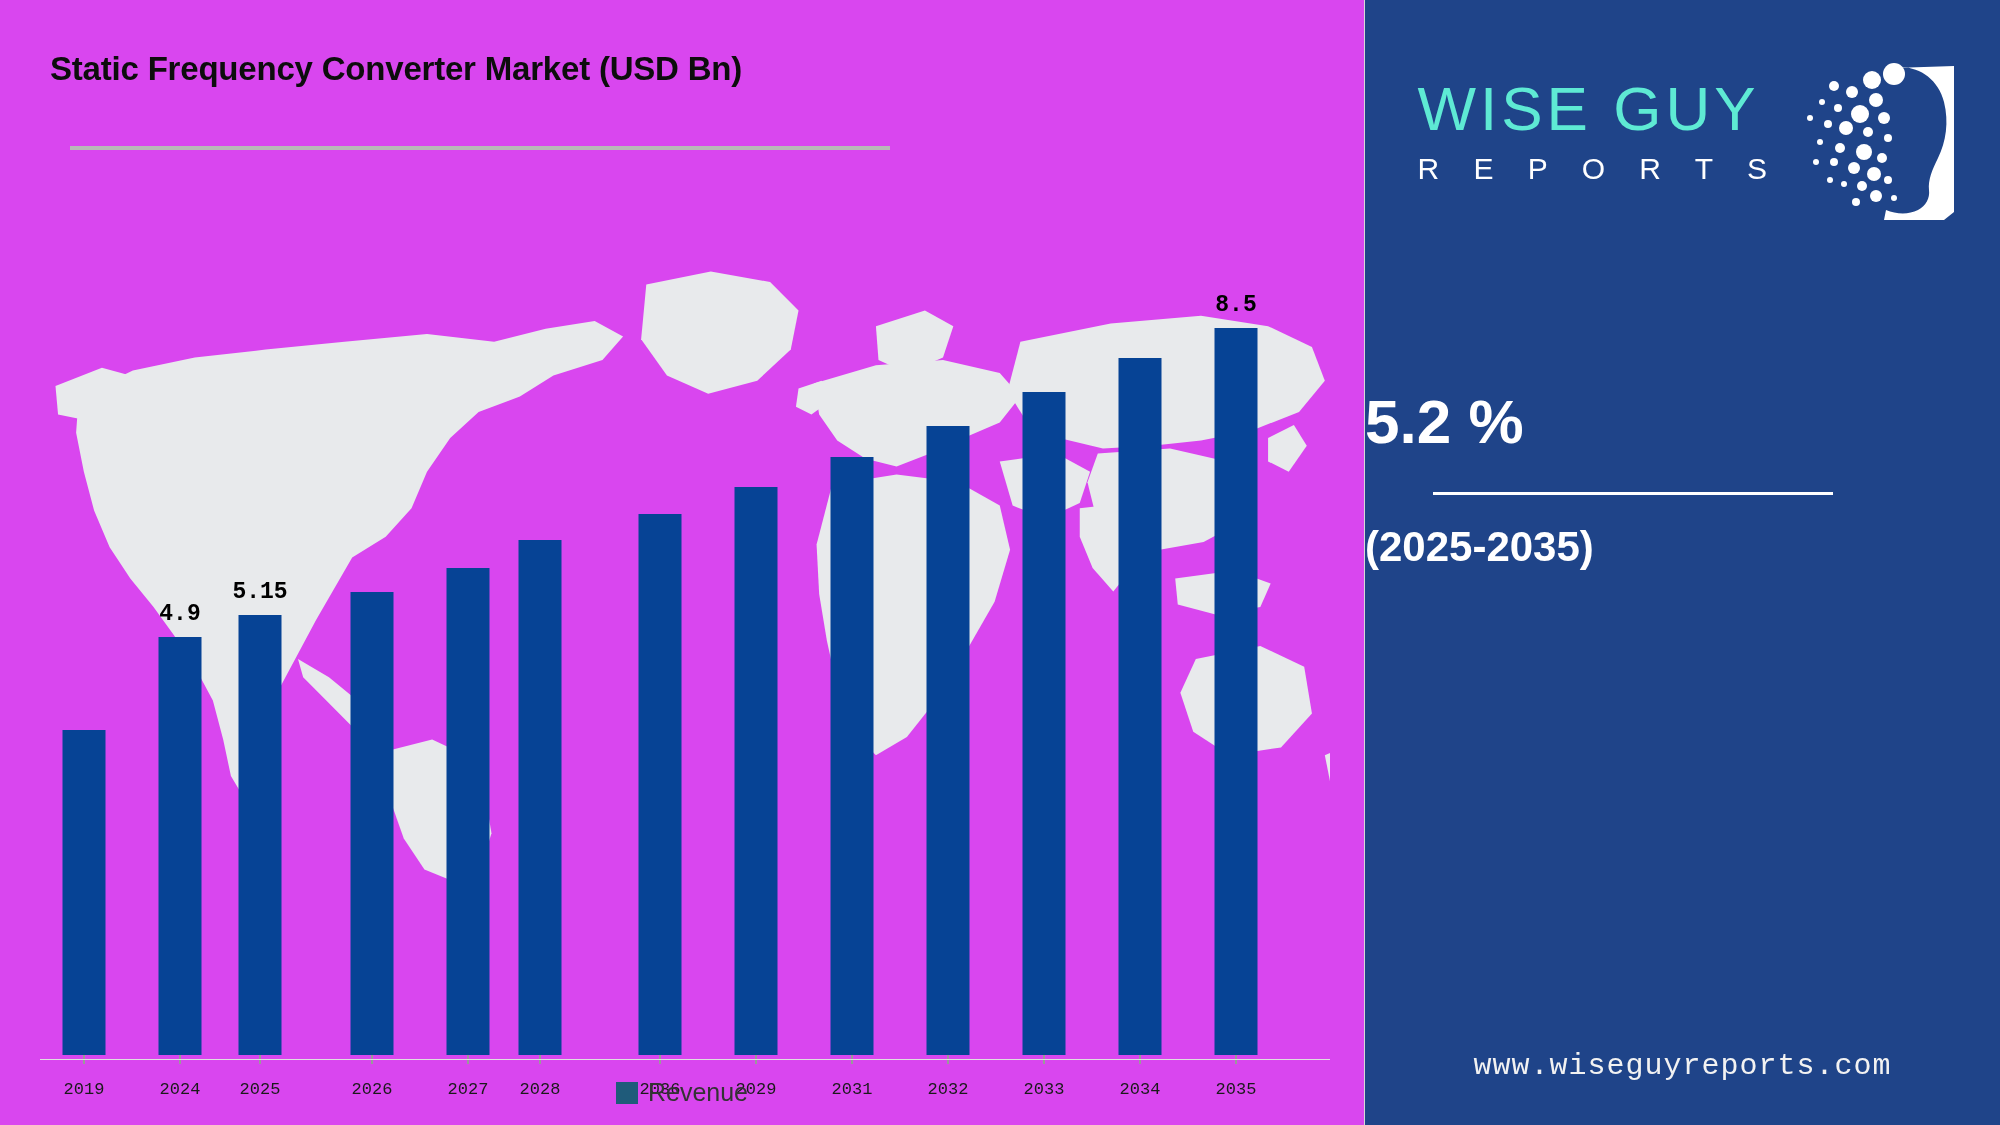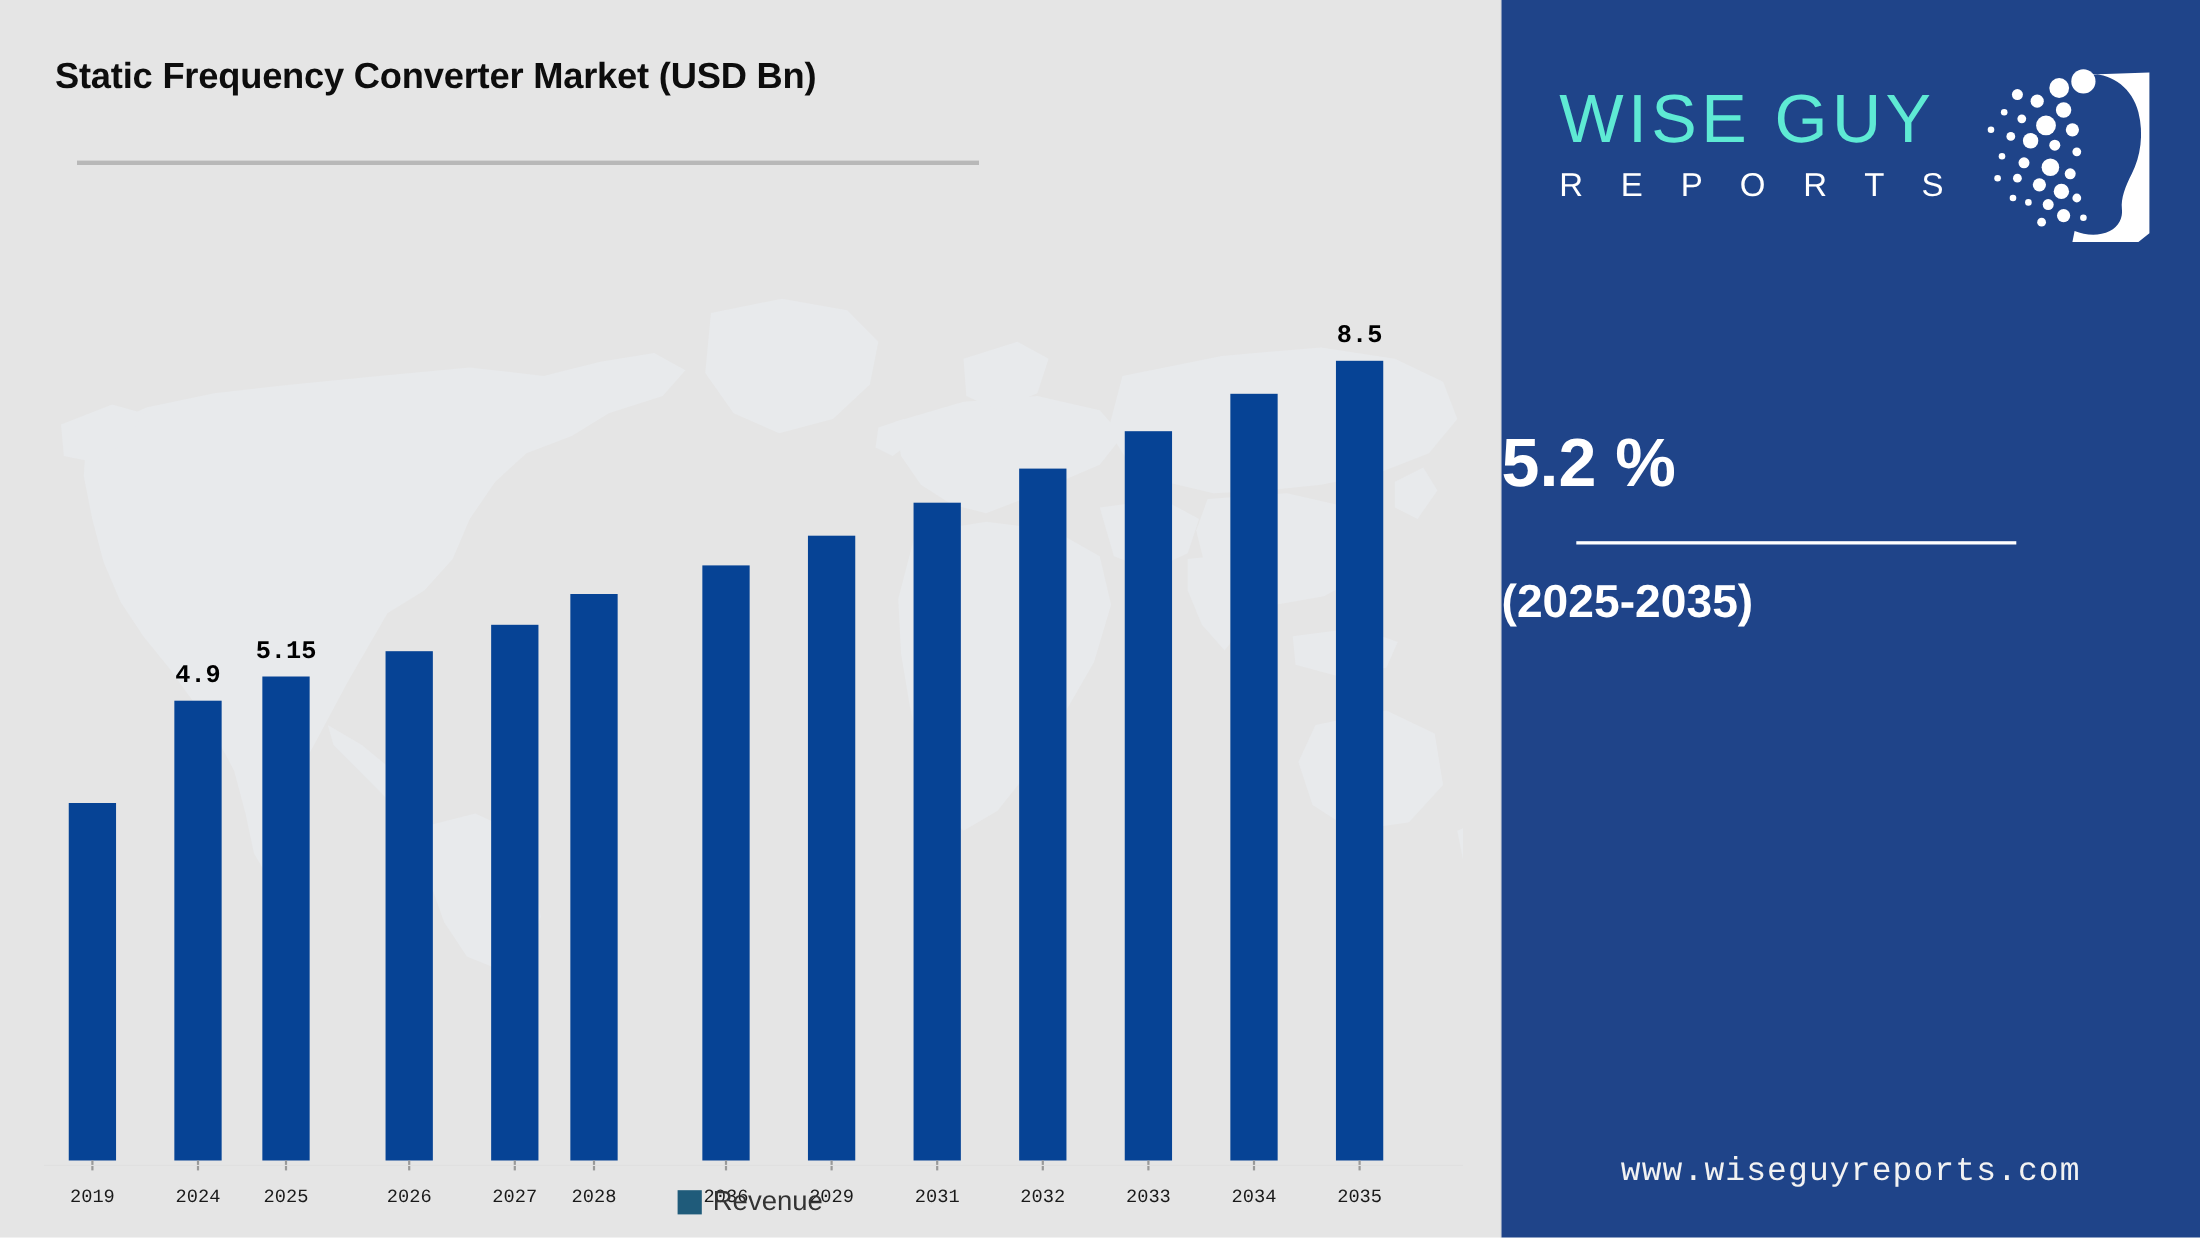--- a/index.html
+++ b/index.html
@@ -1,20 +1,20 @@
 <!DOCTYPE html>
 <html><head>
 <meta charset="utf-8">
 <style>
   html,body{margin:0;padding:0;background:#fff;}
   body{width:2000px;height:1125px;font-family:"Liberation Sans",sans-serif;overflow:hidden;}
   .page{position:relative;width:2000px;height:1125px;background:#ffffff;display:flex;}
 
   
-  .chart-panel{position:relative;width:1365px;height:1125px;background:#e5e5e5;box-sizing:border-box;border-right:1px solid #d8d8d8;overflow:hidden;}
+  .chart-panel{position:relative;width:1365px;height:1125px;background:#d946ef;box-sizing:border-box;border-right:1px solid #d8d8d8;overflow:hidden;}
   .chart-title{position:absolute;left:50px;top:50px;font-size:33px;font-weight:bold;color:#0d0d0d;letter-spacing:-0.2px;white-space:nowrap;}
   .title-rule{position:absolute;left:70px;top:146px;width:820px;height:4px;background:#b8b8b8;}
 
   .plot{position:absolute;left:0;top:160px;width:1365px;height:900px;}
 
   .worldmap{position:absolute;left:40px;top:70px;width:1290px;height:650px;opacity:1;pointer-events:none;}
   .worldmap svg{width:100%;height:100%;display:block;}
 
   .bars{position:absolute;left:0;top:0;width:1365px;height:895px;}
   .bar-slot{position:absolute;bottom:0;width:104px;height:895px;font-family:Liberation Mono, monospace;}

